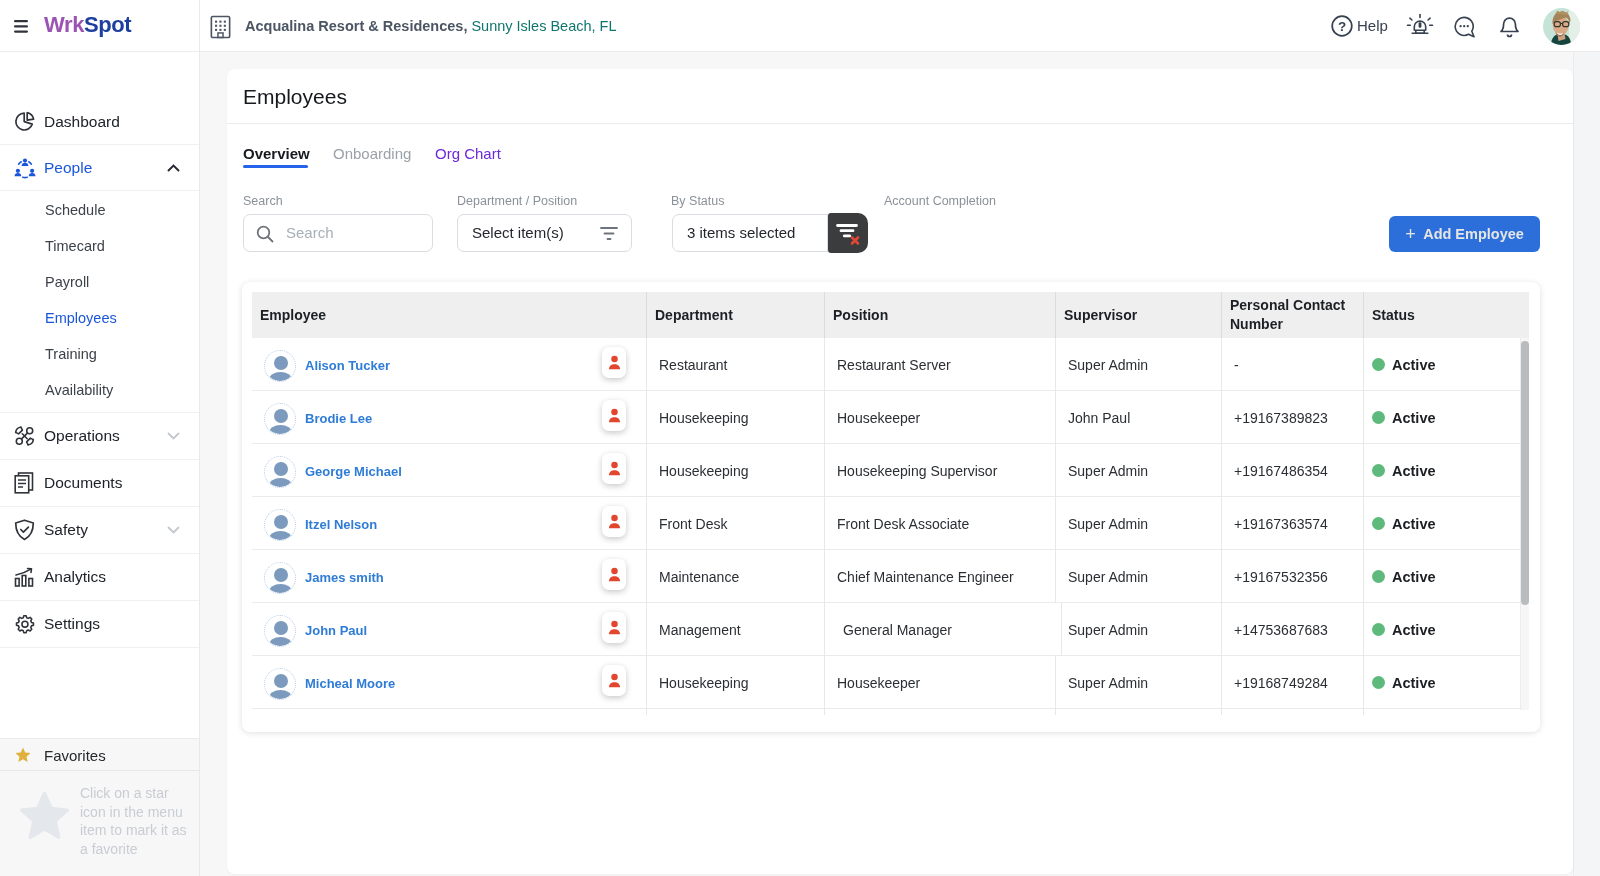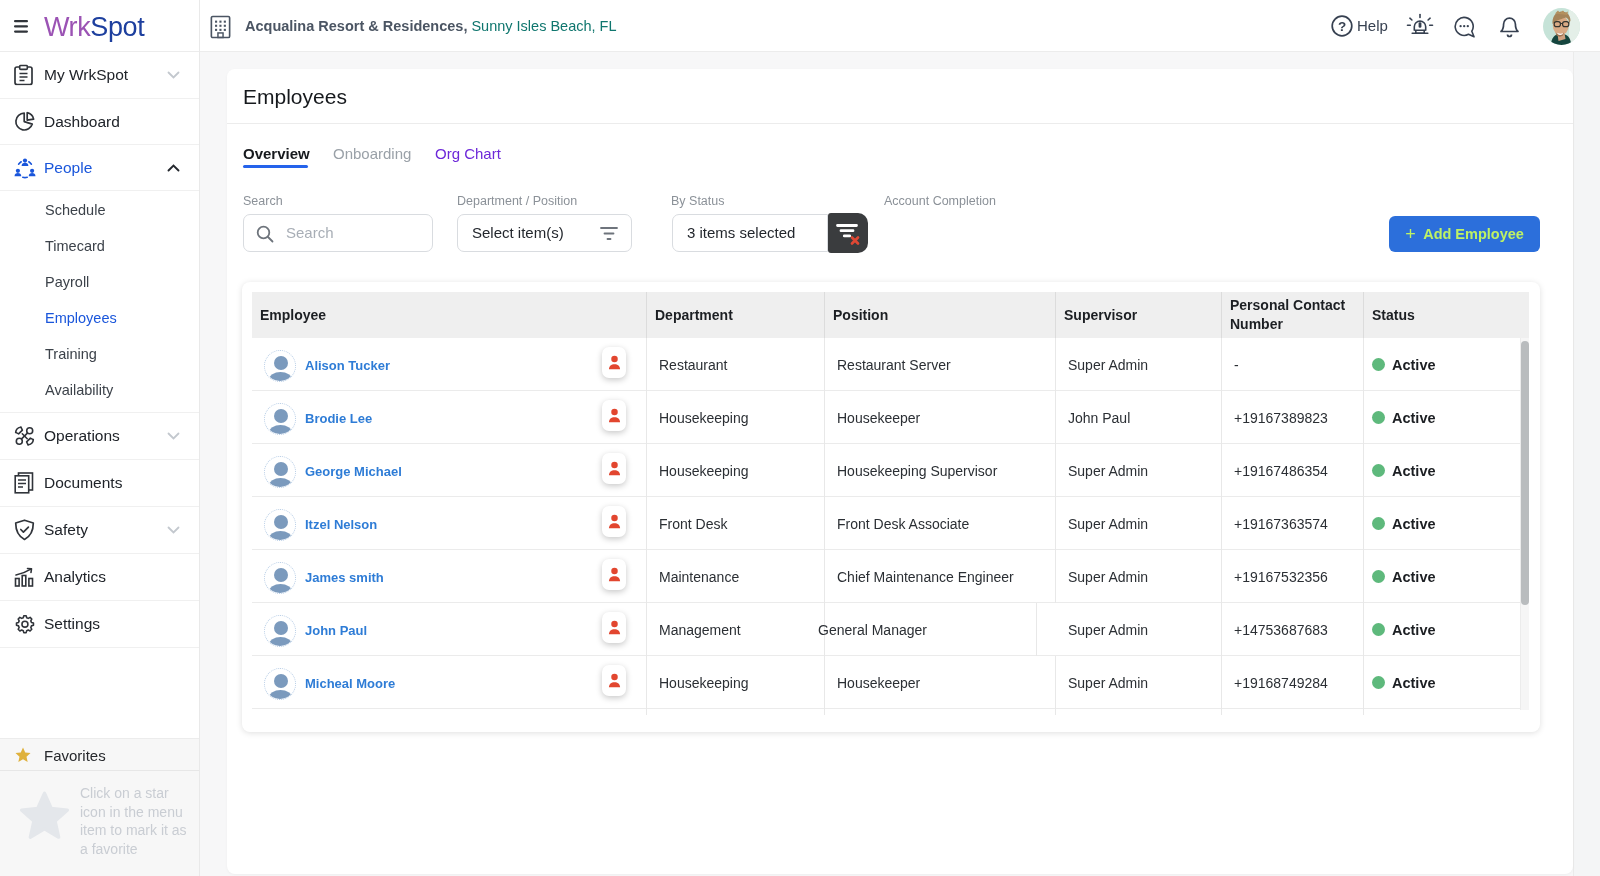--- a/index.html
+++ b/index.html
@@ -3,21 +3,21 @@
 <meta charset="utf-8">
 <style>
 * { margin:0; padding:0; box-sizing:border-box; }
 html,body { width:1600px; height:876px; overflow:hidden; font-family:"Liberation Sans", sans-serif; background:#fff; }
 .abs { position:absolute; }
 #stage { position:relative; width:1600px; height:876px; }
 
 
 #topbar { left:0; top:0; width:1600px; height:52px; background:#fff; border-bottom:1px solid #ececec; z-index:5; }
 #vline { left:199px; top:0; width:1px; height:876px; background:#e9e9e9; z-index:6; }
-#logo { left:44px; top:12px; font-size:27px; font-weight:normal; letter-spacing:-0.4px; }
+#logo { left:44px; top:12px; font-size:22px; font-weight:bold; letter-spacing:-0.4px; }
 #logo .w { color:#9b53b4; } #logo .s { color:#1d3f9e; }
 #hotel { left:245px; top:0; height:52px; line-height:52px; font-size:14.5px; color:#4b5563; font-weight:bold; }
 #hotel .city { color:#0f766e; font-weight:normal; }
 #helptext { left:1357px; top:0; height:52px; line-height:52px; font-size:15px; color:#374151; }
 
 
 #sidebar { left:0; top:52px; width:199px; height:824px; background:#fff; }
 .mitem { position:absolute; left:0; width:199px; border-bottom:1px solid #f0f0f0; }
 .mitem .txt { position:absolute; left:44px; top:50%; transform:translateY(-50%); font-size:15.5px; color:#20242a; }
 .mitem svg.ic { position:absolute; left:14px; top:50%; transform:translateY(-50%); }
@@ -37,21 +37,21 @@
 #carddiv { left:0; top:54px; width:1346px; height:1px; background:#ececec; }
 .tab { position:absolute; top:76px; font-size:15px; }
 #tab1 { left:16px; color:#16191d; font-weight:bold; }
 #tab1u { left:16px; top:96px; width:65px; height:3px; background:#2563eb; border-radius:2px; }
 #tab2 { left:106px; color:#9aa1a8; }
 #tab3 { left:208px; color:#6d28d9;text-align:right; }
 .flabel { position:absolute; top:125px; font-size:12.5px; color:#8b9198; }
 .fbox { position:absolute; top:145px; height:38px; background:#fff; border:1px solid #d9dce0; border-radius:7px; font-size:15px; color:#23272d; }
 .fbox .ph { color:#a8aeb6; }
 .funnel { position:absolute; right:13px; top:11px; }
-#addbtn { left:1162px; top:147px; width:151px; height:36px; background:#2c6fdb; border-radius:6px; color:#bef264; font-size:14.5px; font-weight:bold; text-align:center; line-height:36px; }
+#addbtn { left:1162px; top:147px; width:151px; height:36px; background:#2c6fdb; border-radius:6px; color:#e5e5e5; font-size:14.5px; font-weight:bold; text-align:center; line-height:36px; }
 
 
 #table { left:10px; top:10px; width:1277px; }
 .th { position:absolute; top:0; height:46px; background:#efefef; border-right:1px solid #dcdcdc; font-size:14px; font-weight:bold; color:#1c1f23; }
 .th span { position:absolute; left:8px; top:50%; transform:translateY(-50%); }
 .row { position:absolute; left:0; width:1277px; height:53px; background:#fff; border-bottom:1px solid #ebebeb; }
 .cell { position:absolute; top:0; height:53px; border-right:1px solid #e8e8e8; }
 .ctext { position:absolute; left:12px; top:50%; transform:translateY(-50%); font-size:14px; color:#2b2f34; white-space:nowrap; }
 .avatar { position:absolute; left:12px; top:12px; width:32px; height:32px; border-radius:50%; border:1px dotted #b5cce6; background:#fff; overflow:hidden; }
 .avatar .head { position:absolute; left:8.5px; top:4.5px; width:14px; height:14px; border-radius:50%; background:#7b9abd; }
@@ -144,31 +144,20 @@
           <path d="M17.4 15.5 h2.2"></path>
         </g>
         <path d="M12.5 24.5 c2 2.5 6.5 2.5 8.5 0 l-1 3 c-2 1.5-4.5 1.5-6.5 0z" fill="#9c7350"></path>
         <path d="M14.3 24.8 c1.7 1.3 4.5 1.3 5.7 0.2 l-0.4 1.2 c-1.5 0.9-3.5 0.9-4.8 0z" fill="#fff"></path>
       </g>    
       </svg>
   </div>
 
   <div class="abs" id="sidebar">
 
-    <div class="mitem" style="top:0;height:47px;">
-      <svg class="ic" width="19" height="21" viewBox="0 0 19 21">
-        <rect x="1" y="2.5" width="17" height="17.5" rx="2" fill="none" stroke="#30343a" stroke-width="1.7"></rect>
-        <rect x="5.7" y="0.9" width="7.6" height="4" rx="1" fill="#fff" stroke="#30343a" stroke-width="1.6"></rect>
-        <path d="M5.5 9 h8 M5.5 12.5 h8 M5.5 16 h5" stroke="#30343a" stroke-width="1.5"></path>
-      </svg>
-      <div class="txt">My WrkSpot</div>
-      <svg class="chev" width="13" height="8" viewBox="0 0 13 8">
-          <path d="M1.5 1.5 L6.5 6.5 L11.5 1.5" fill="none" stroke="#c3c8ce" stroke-width="1.8" stroke-linecap="round"></path>
-        </svg>
-    </div>
 
     <div class="mitem" style="top:47px;height:46px;">
       <svg class="ic" width="21" height="21" viewBox="0 0 21 21">
         <path d="M18.3 12.6 a8.4 8.4 0 1 1-8.1-10.9 v8.4 z" fill="none" stroke="#30343a" stroke-width="1.7" stroke-linejoin="round"></path>
         <path d="M13.2 1.2 a8.3 8.3 0 0 1 6.4 6.4 l-6.4 1 z" fill="none" stroke="#30343a" stroke-width="1.7" stroke-linejoin="round"></path>
       </svg>
       <div class="txt">Dashboard</div>
     </div>
 
     <div class="mitem" style="top:93px;height:46px;">
@@ -505,21 +494,21 @@
             <div class="redic">
                   <svg style="position:absolute;left:5.5px;top:7.5px" width="13" height="15" viewBox="0 0 14 16">
                     <circle cx="7" cy="4.2" r="3.5" fill="#e2462f"></circle>
                     <path d="M1.0 15.3 c0-3.4 2.6-5.5 6-5.5 s6 2.1 6 5.5 z" fill="#e2462f"></path>
                   </svg>
                 </div>
           </div>
           <div class="cell" style="left:395px;width:178px;">
                 <div class="ctext">Management</div>
               </div>
-          <div class="cell" style="left:554px;width:231px;">
+          <div class="cell" style="left:579px;width:231px;">
                 <div class="ctext">General Manager</div>
               </div>
           <div class="cell" style="left:804px;width:166px;">
                 <div class="ctext">Super Admin</div>
               </div>
           <div class="cell" style="left:970px;width:142px;">
                 <div class="ctext">+14753687683</div>
               </div>
           <div class="cell" style="left:1112px;width:165px;border-right:none;">
                 <div class="dot"></div>

